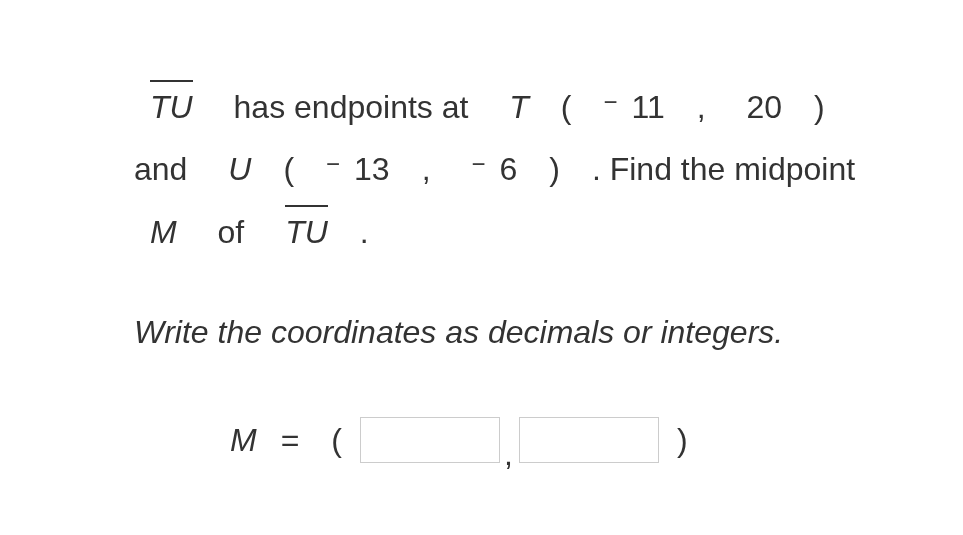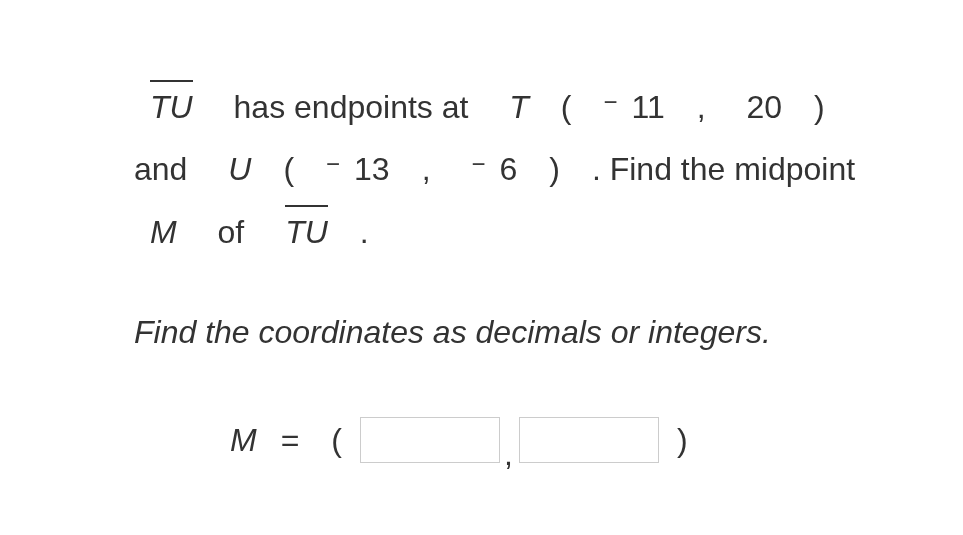--- a/index.html
+++ b/index.html
@@ -78,21 +78,21 @@
     padding-bottom: 2px;
   }
 </style>
 </head>
 <body>
 
 <div class="problem-text">
   <span class="overline">TU</span><span> has endpoints at </span><span class="var">T</span><span>(</span><span class="neg">−</span><span>11</span><span>, </span><span>20</span><span>)</span><span> and </span><span class="var">U</span><span>(</span><span class="neg">−</span><span>13</span><span>, </span><span class="neg">−</span><span>6</span><span>)</span><span>. Find the midpoint </span><span class="var">M</span><span> of </span><span class="overline">TU</span><span>.</span>
 </div>
 
-<div class="instruction">Find the coordinates as decimals or integers.</div>
+<div class="instruction">Write the coordinates as decimals or integers.</div>
 
 <div class="answer-row">
   <span class="eq-label">M</span>
   <span> = </span>
   <span class="paren">(</span>
   <input type="text" class="coord" value="" style="">
   <span class="comma">,</span>
   <input type="text" class="coord" value="" style="">
   <span class="paren">)</span>
 </div>

